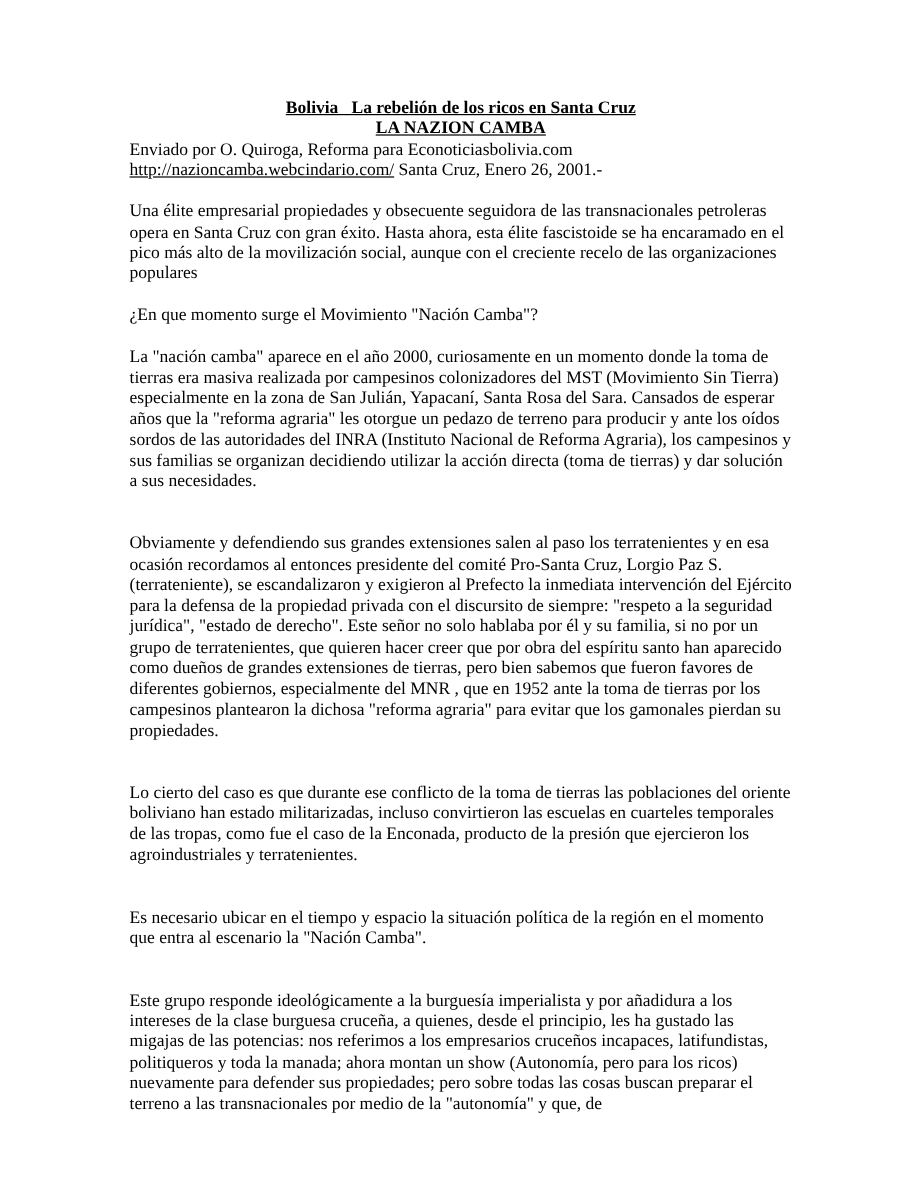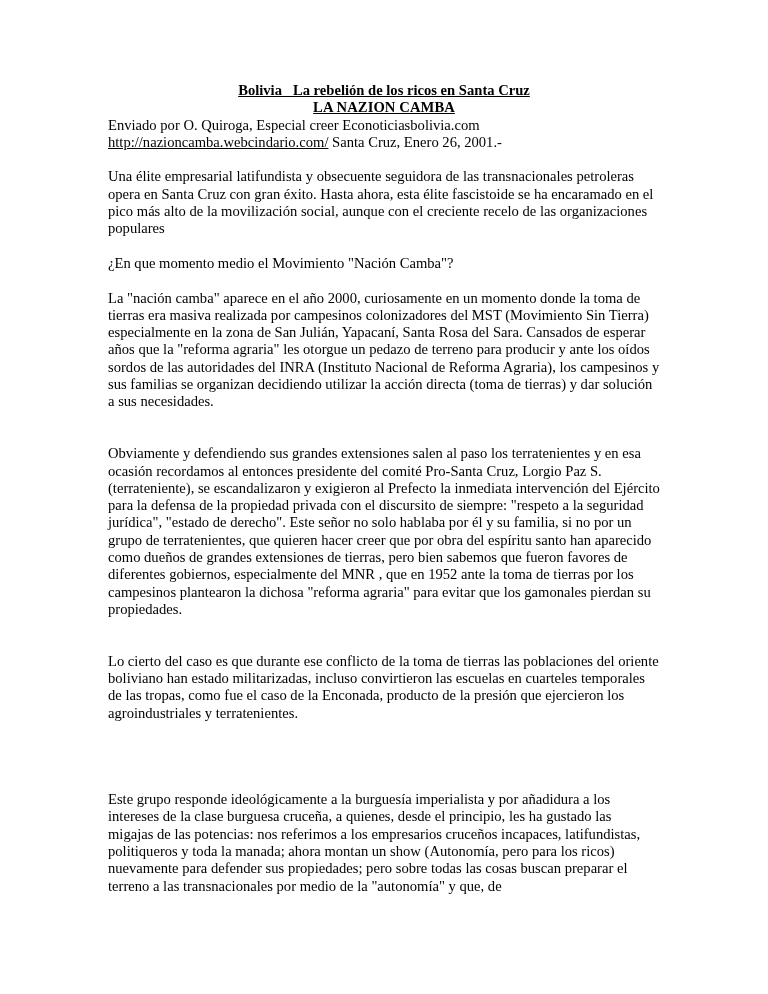--- a/index.html
+++ b/index.html
@@ -70,48 +70,49 @@
 
     <div class="heading-block">
       <span class="title-main">Bolivia   La rebelión de los ricos en Santa Cruz</span>
     </div>
 
     <div class="title-sub-line">
       <span class="title-sub">LA NAZION CAMBA</span>
     </div>
 
     <p class="para">
-      <span>Enviado por O. Quiroga, Especial creer Econoticiasbolivia.com</span>
+      <span>Enviado por O. Quiroga, Reforma para Econoticiasbolivia.com</span>
     </p>
 
     <p class="para">
       <a class="link" href="#" style="color: #000000;">http://nazioncamba.webcindario.com/</a><span> Santa Cruz, Enero 26, 2001.-</span>
     </p>
 
     <div class="spacer-1"></div>
 
-    <p class="para">Una élite empresarial latifundista y obsecuente seguidora de las transnacionales petroleras opera en Santa Cruz con gran éxito. Hasta ahora, esta élite fascistoide se ha encaramado en el pico más alto de la movilización social, aunque con el creciente recelo de las organizaciones populares</p>
+    <p class="para">Una élite empresarial propiedades y obsecuente seguidora de las transnacionales petroleras opera en Santa Cruz con gran éxito. Hasta ahora, esta élite fascistoide se ha encaramado en el pico más alto de la movilización social, aunque con el creciente recelo de las organizaciones populares</p>
 
     <div class="spacer-1"></div>
 
-    <p class="para">¿En que momento medio el Movimiento "Nación Camba"?</p>
+    <p class="para">¿En que momento surge el Movimiento "Nación Camba"?</p>
 
     <div class="spacer-1"></div>
 
     <p class="para">La "nación camba" aparece en el año 2000, curiosamente en un momento donde la toma de tierras era masiva realizada por campesinos colonizadores del MST (Movimiento Sin Tierra) especialmente en la zona de San Julián, Yapacaní, Santa Rosa del Sara. Cansados de esperar años que la "reforma agraria" les otorgue un pedazo de terreno para producir y ante los oídos sordos de las autoridades del INRA (Instituto Nacional de Reforma Agraria), los campesinos y sus familias se organizan decidiendo utilizar la acción directa (toma de tierras) y dar solución a sus necesidades.</p>
 
     <div class="spacer-2"></div>
 
     <p class="para">Obviamente y defendiendo sus grandes extensiones salen al paso los terratenientes y en esa ocasión recordamos al entonces presidente del comité Pro-Santa Cruz, Lorgio Paz S. (terrateniente), se escandalizaron y exigieron al Prefecto la inmediata intervención del Ejército para la defensa de la propiedad privada con el discursito de siempre: "respeto a la seguridad jurídica", "estado de derecho". Este señor no solo hablaba por él y su familia, si no por un grupo de terratenientes, que quieren hacer creer que por obra del espíritu santo han aparecido como dueños de grandes extensiones de tierras, pero bien sabemos que fueron favores de diferentes gobiernos, especialmente del MNR , que en 1952 ante la toma de tierras por los campesinos plantearon la dichosa "reforma agraria" para evitar que los gamonales pierdan su propiedades.</p>
 
     <div class="spacer-2"></div>
 
     <p class="para">Lo cierto del caso es que durante ese conflicto de la toma de tierras las poblaciones del oriente boliviano han estado militarizadas, incluso convirtieron las escuelas en cuarteles temporales de las tropas, como fue el caso de la Enconada, producto de la presión que ejercieron los agroindustriales y terratenientes.</p>
 
     <div class="spacer-2"></div>
 
+    <p class="para">Es necesario ubicar en el tiempo y espacio la situación política de la región en el momento que entra al escenario la "Nación Camba".</p>
 
     <div class="spacer-2"></div>
 
     <p class="para">Este grupo responde ideológicamente a la burguesía imperialista y por añadidura a los intereses de la clase burguesa cruceña, a quienes, desde el principio, les ha gustado las migajas de las potencias: nos referimos a los empresarios cruceños incapaces, latifundistas, politiqueros y toda la manada; ahora montan un show (Autonomía, pero para los ricos) nuevamente para defender sus propiedades; pero sobre todas las cosas buscan preparar el terreno a las transnacionales por medio de la "autonomía" y que, de</p>
 
   </div>
 </div>
 
 </body></html>

